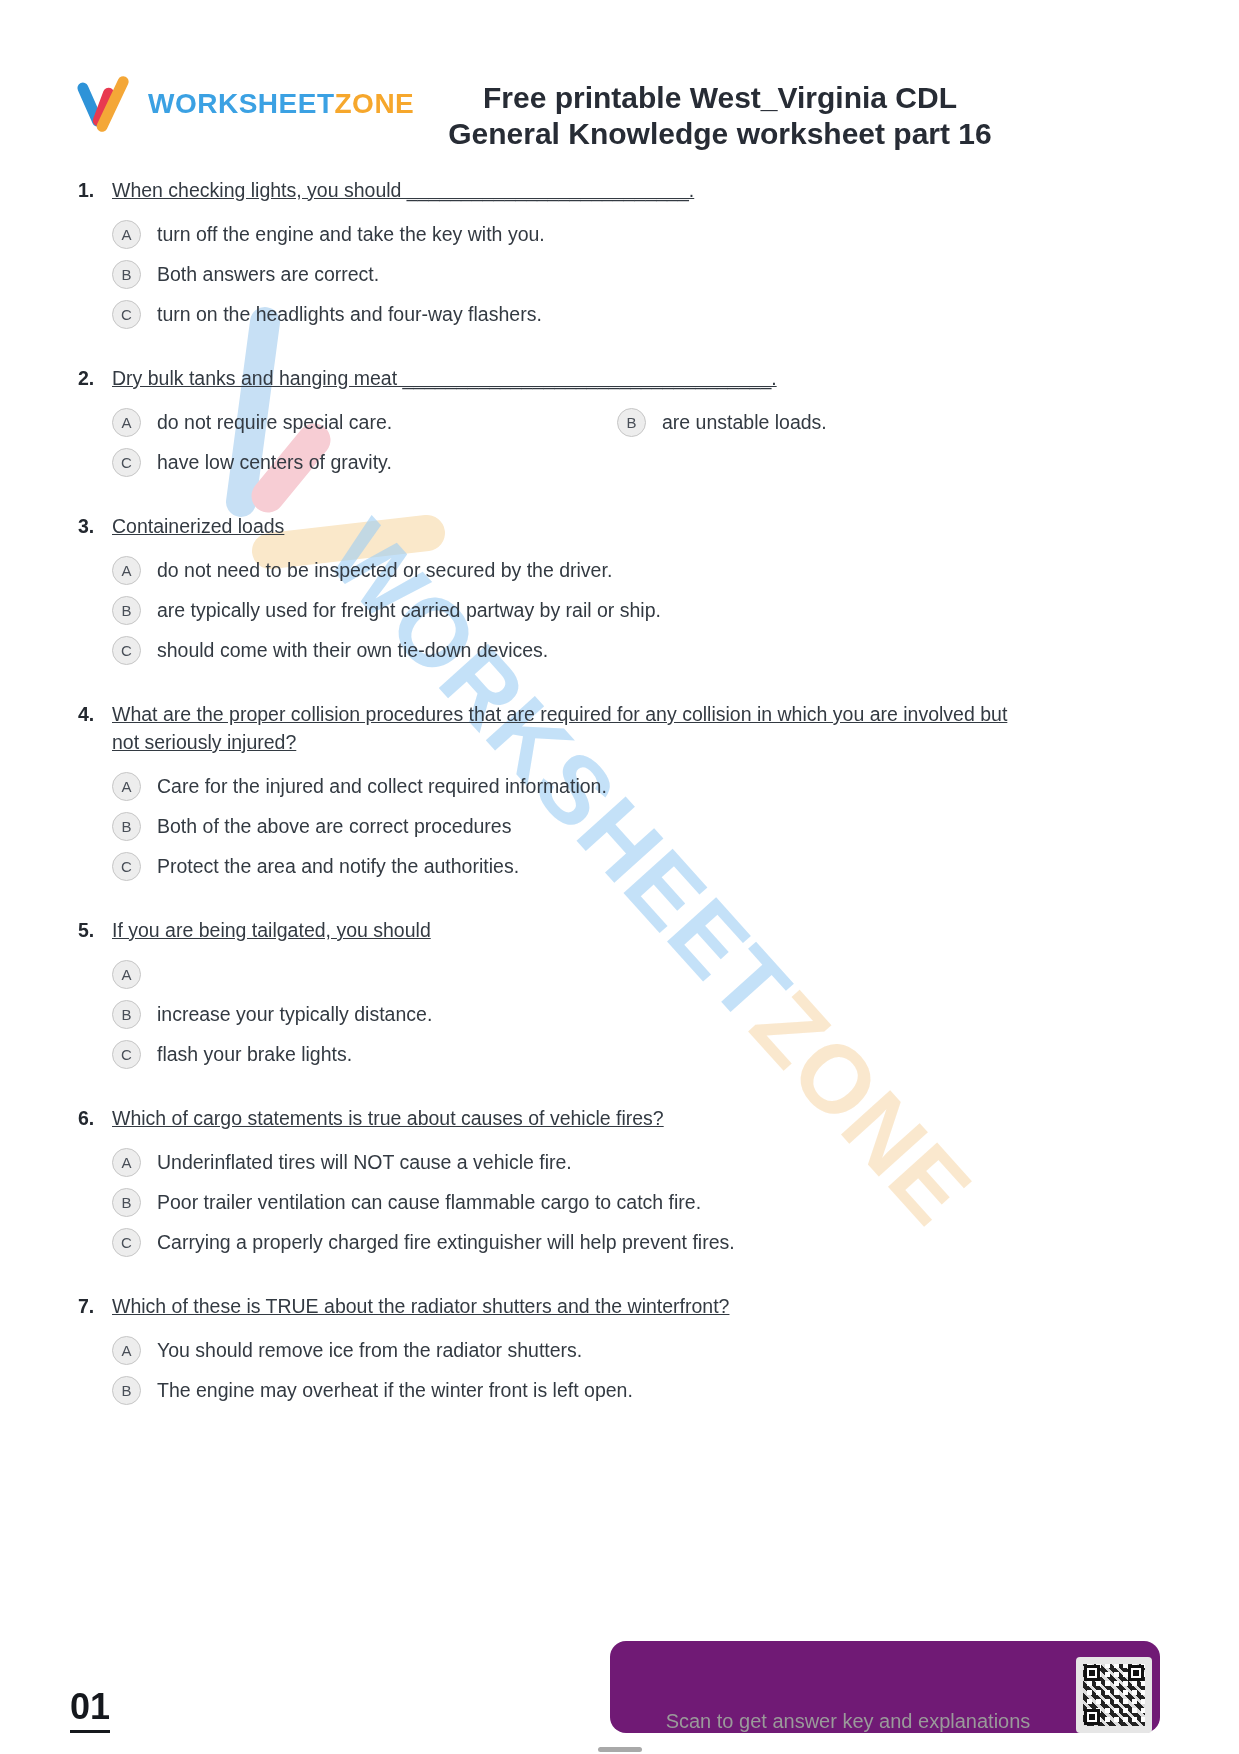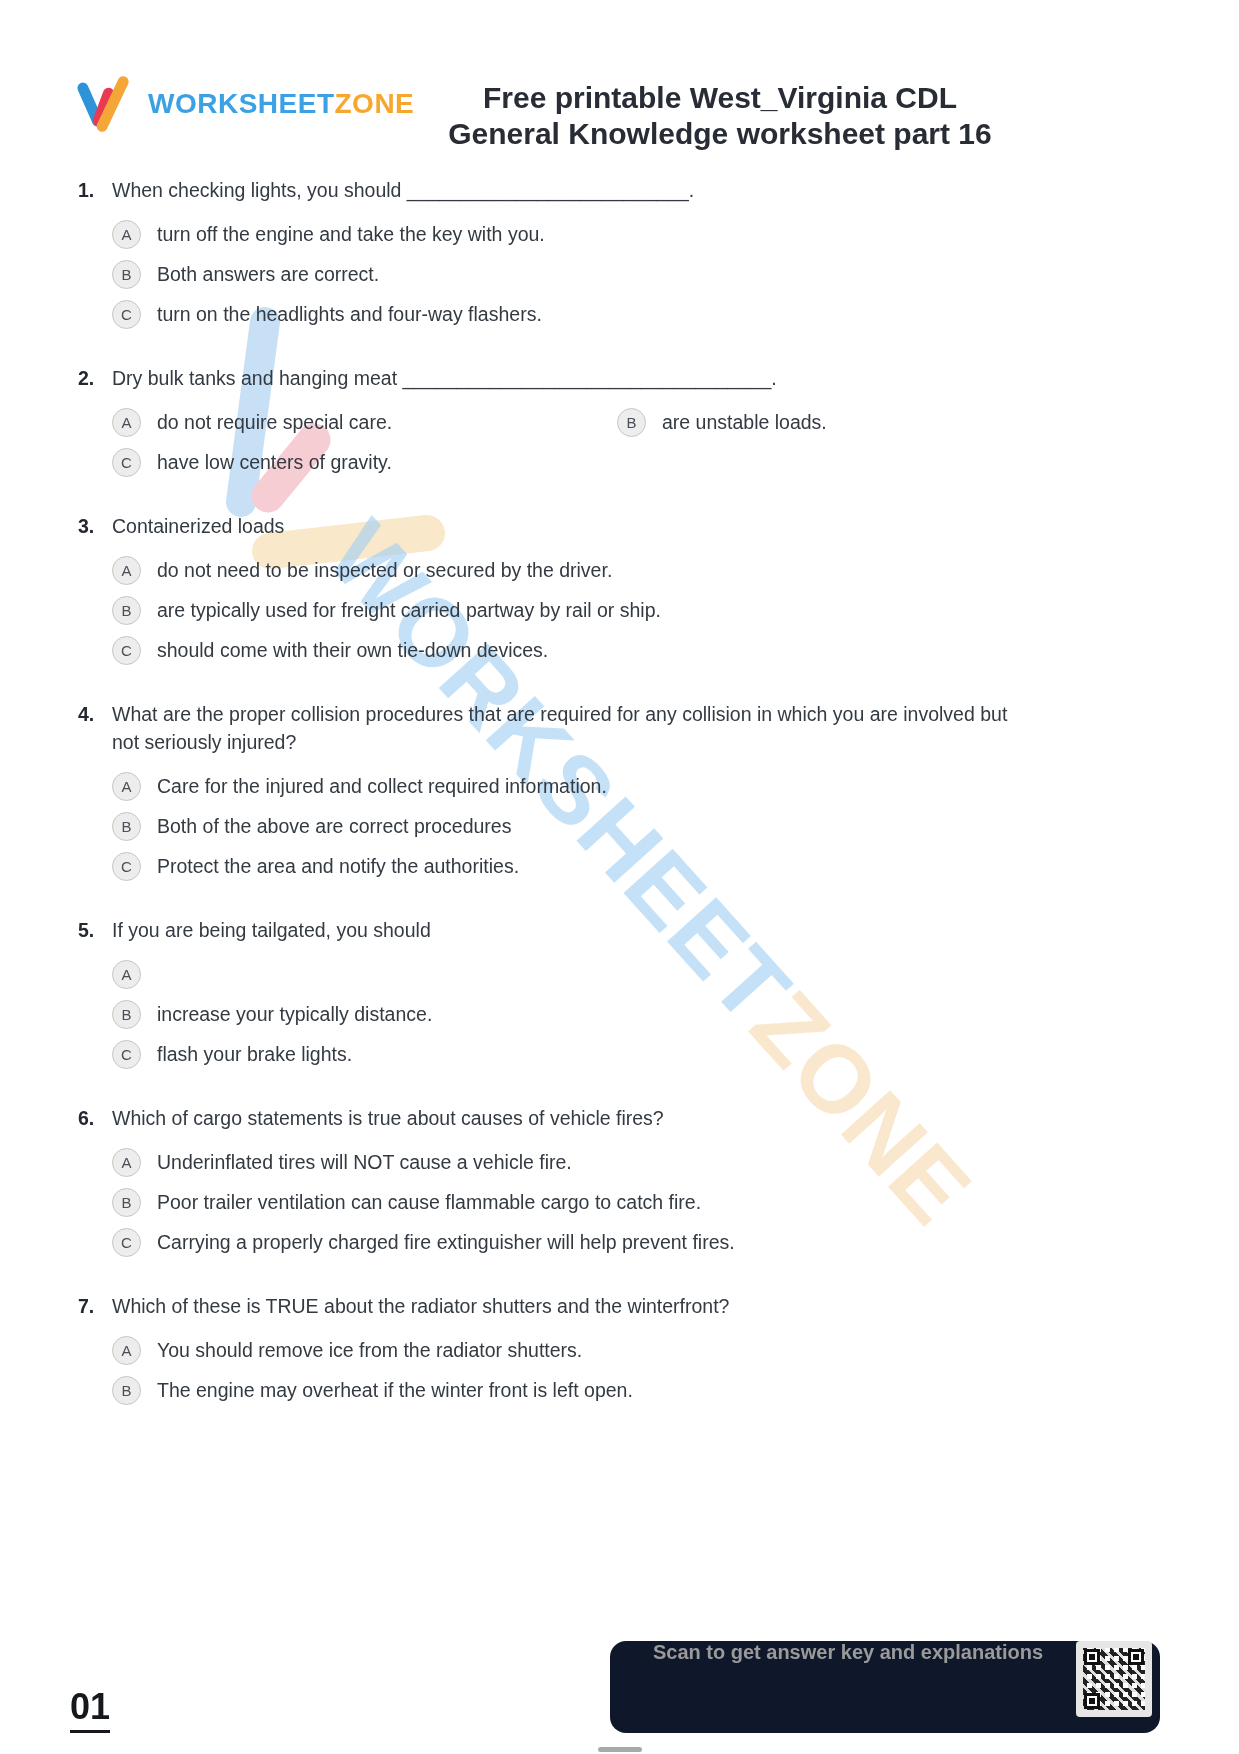--- a/index.html
+++ b/index.html
@@ -24,38 +24,38 @@
   .b-orange { color:#f6a72c; }
   .title {
     position:absolute; left:390px; top:80px; width:660px; text-align:center;
     font-size:30px; font-weight:bold; color:#272c35; line-height:36px;
   }
   
   .questions { position:absolute; left:78px; top:176px; width:940px; }
   .q { margin-bottom:30px; }
   .q-head { display:flex; font-size:19.5px; line-height:28px; }
   .q-num { width:34px; flex:none; font-weight:bold; color:#23282f; }
-  .q-text { flex:1; color:#333a42; }
+  .q-text { flex:1; color:#333a42;text-decoration:underline; }
   .opts { margin-top:10px; margin-left:34px; }
   .opts.two-col { display:grid; grid-template-columns:505px 1fr; }
   .opt { display:flex; align-items:center; height:40px; gap:16px; }
   .bubble {
     width:27px; height:27px; flex:none; border-radius:50%;
     background:#ededed; border:1px solid #c6c6c6; color:#494f58;
     font-size:15px; display:flex; align-items:center; justify-content:center;
   }
   .opt-text { font-size:19.5px; }
   
   .page-number {
     position:absolute; left:70px; top:1686px; font-size:36px; font-weight:bold;
     color:#15181d; border-bottom:3px solid #15181d; padding-bottom:2px;
   }
   .scan-box {
     position:absolute; left:610px; top:1641px; width:550px; height:92px;
-    background:#0f172a; border-radius:16px; display:flex; align-items:flex-start;font-weight:bold;
+    background:#701a75; border-radius:16px; display:flex; align-items:flex-end;
   }
   .scan-text { flex:1; text-align:center; font-size:20px; color:#9a9a9a; padding-left:10px; }
   .qr-wrap {
     width:76px; height:76px; flex:none; margin-right:8px; border-radius:4px;
     background:#e6e6e6; display:flex; align-items:center; justify-content:center;
   }
   .qr {
     position:relative; width:62px; height:62px; background:#fdfdfd;
     background-image:
       repeating-linear-gradient(0deg,#222 0 4px,transparent 4px 9px),

